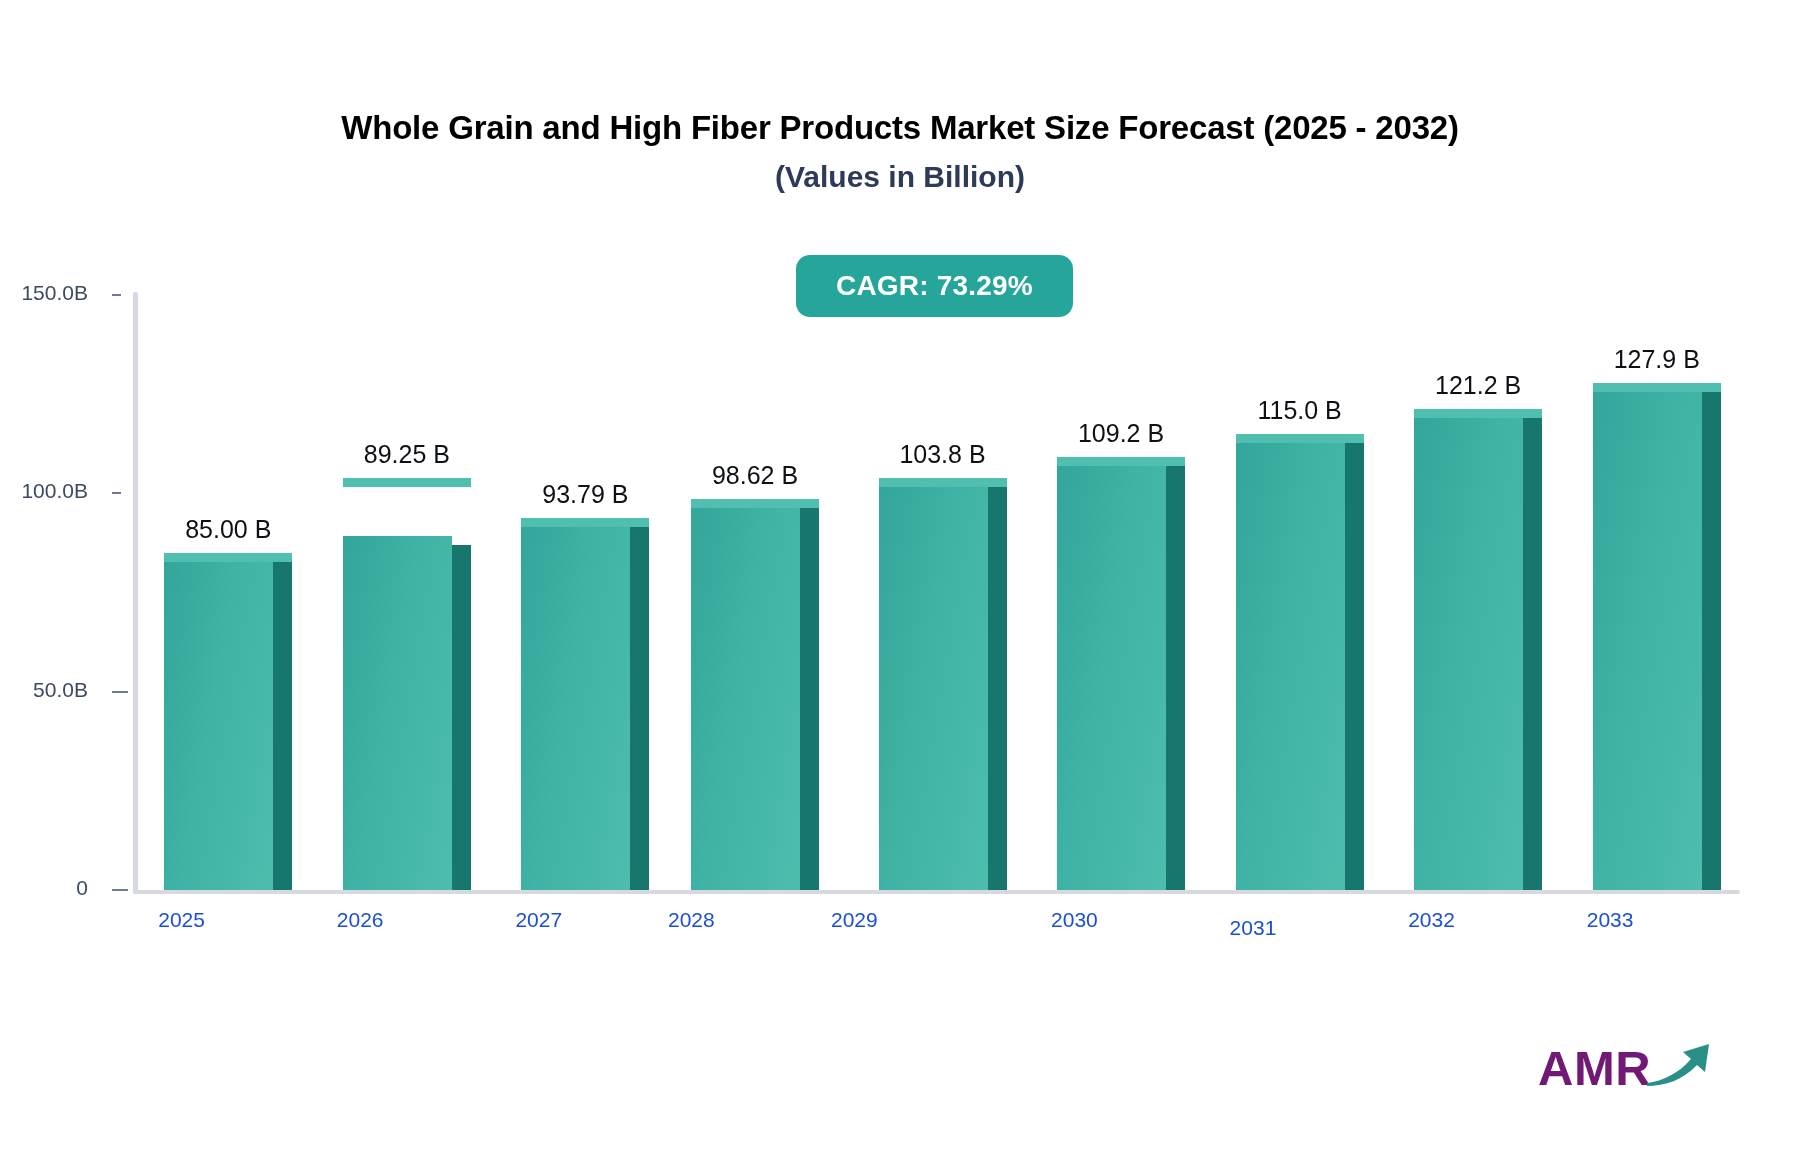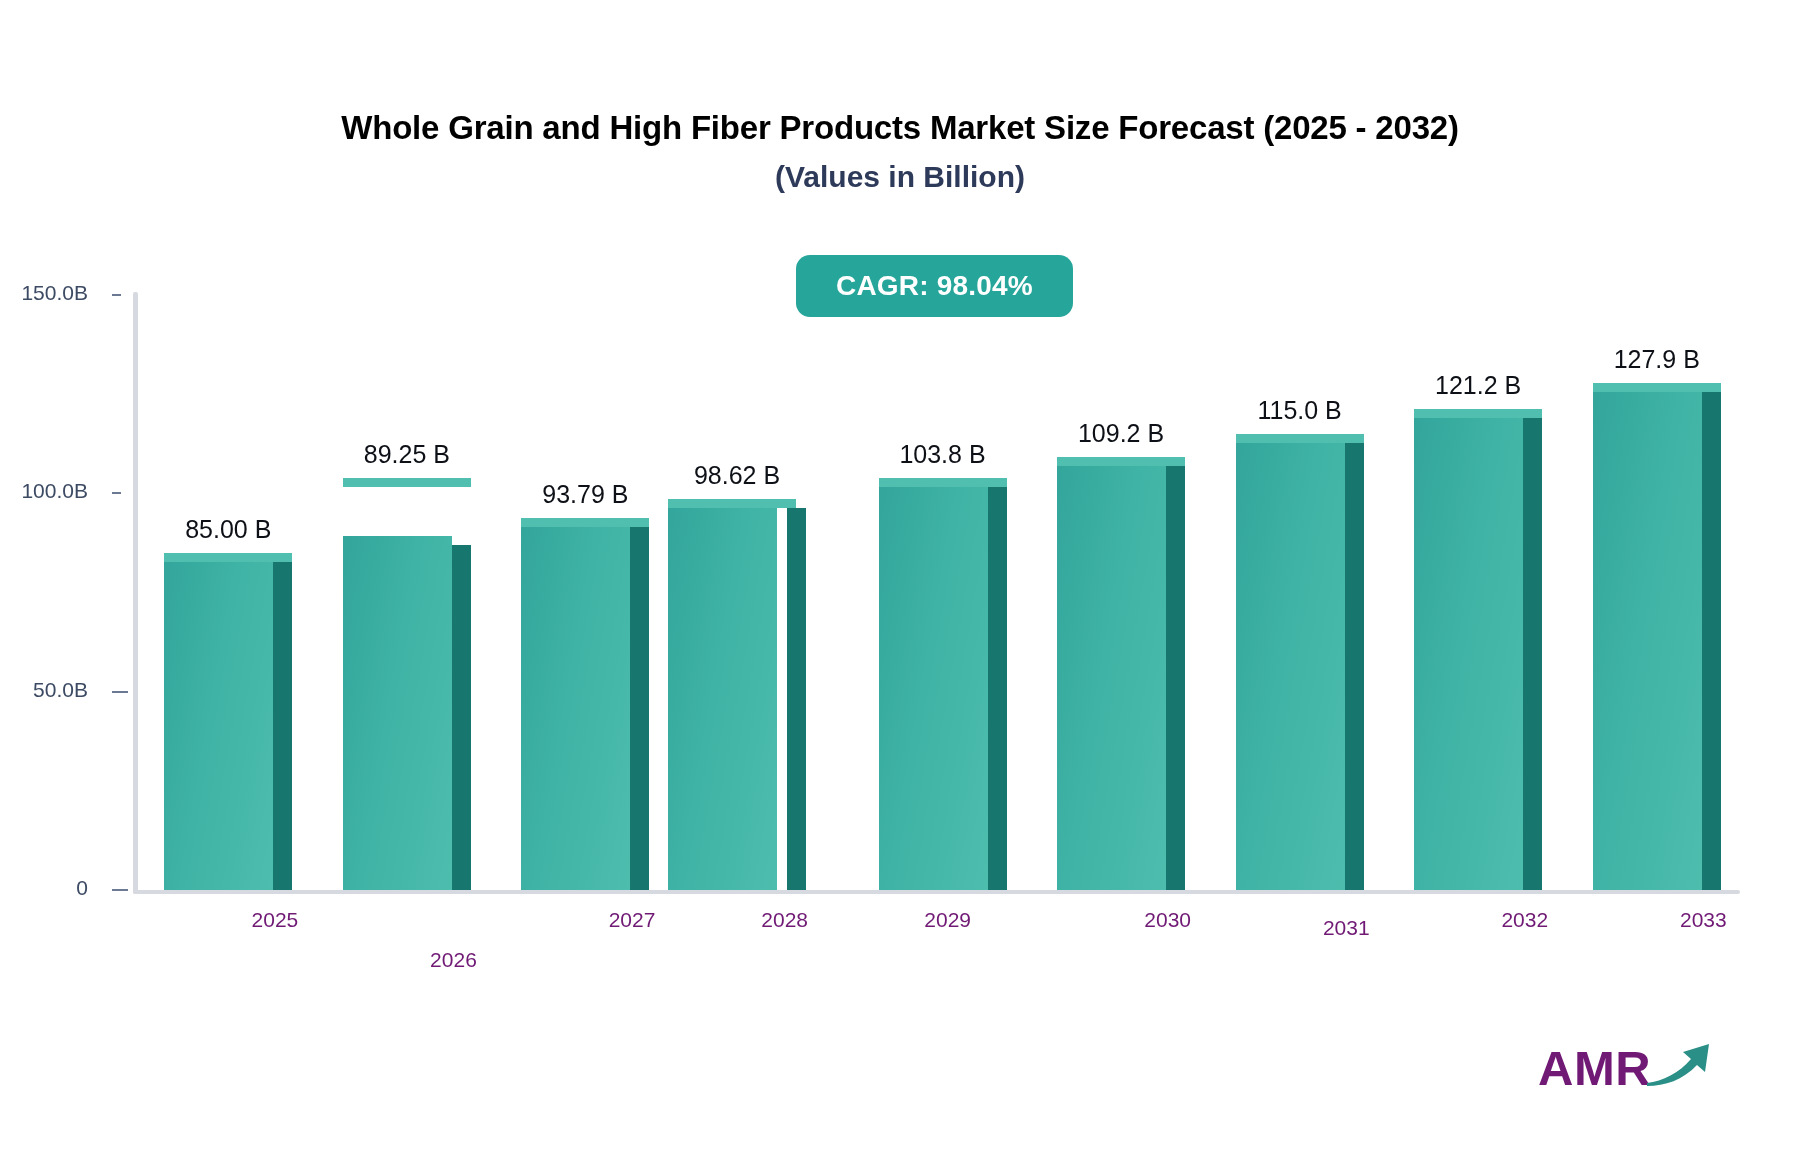--- a/index.html
+++ b/index.html
@@ -144,23 +144,23 @@
     width: calc(100% + 68px);
     text-align: center;
     font-size: 25px;
     color: #0d1016;
     white-space: nowrap;
   }
 
   .x-tick-label {
     position: absolute;
     top: 908px;
-    text-align: right;
+    text-align: left;
     font-size: 21px;
-    color: #701a75;
+    color: #1d4ed8;
     white-space: nowrap;
   }
 
   
   .amr-logo {
     position: absolute;
     left: 1538px;
     top: 1035px;
     display: flex;
     align-items: flex-end;
@@ -181,21 +181,21 @@
 <body>
 
 <div id="chart-root">
 
   <div class="title-block">
     <div class="chart-title">Whole Grain and High Fiber Products Market Size Forecast (2025 - 2032)</div>
     <div class="chart-subtitle">(Values in Billion)</div>
   </div>
 
   <div class="cagr-badge">
-    <span class="cagr-text">CAGR: 98.04%</span>
+    <span class="cagr-text">CAGR: 73.29%</span>
   </div>
 
   <div class="y-axis-line"></div>
   <div class="x-axis-line"></div>
 
   <div id="y-axis">
       <div class="y-tick-wrap" style="top: 295px;">
         <div class="y-tick-label" style="top: -14px;">150.0B</div>
         <div class="y-tick-mark" style="width: 9px;"></div>
       </div>
@@ -225,21 +225,21 @@
         <div class="bar-front" style="height: 354.025px; width: 109px;"></div>
         <div class="bar-top" style="top: 0px; width: 128px; height: 9px;"></div>
         <div class="bar-label" style="top: -38px;">89.25 B</div>
       </div>
       <div class="bar-group" style="left: 388.389px; width: 128px; height: 372.034px; bottom: 2px;">
         <div class="bar-side" style="height: 363.034px; right: 0px; width: 19px;"></div>
         <div class="bar-front" style="height: 372.034px; width: 109px;"></div>
         <div class="bar-top" style="top: 0px; width: 128px; height: 9px;"></div>
         <div class="bar-label" style="top: -38px;">93.79 B</div>
       </div>
-      <div class="bar-group" style="left: 535px; width: 138px; height: 391.193px; bottom: 2px;">
+      <div class="bar-group" style="left: 558px; width: 128px; height: 391.193px; bottom: 2px;">
         <div class="bar-side" style="height: 382.193px; right: 0px; width: 19px;"></div>
         <div class="bar-front" style="height: 391.193px; width: 109px;"></div>
         <div class="bar-top" style="top: 0px; width: 128px; height: 9px;"></div>
         <div class="bar-label" style="top: -38px;">98.62 B</div>
       </div>
       <div class="bar-group" style="left: 745.5px; width: 128px; height: 411.74px; bottom: 2px;">
         <div class="bar-side" style="height: 402.74px; right: 0px; width: 19px;"></div>
         <div class="bar-front" style="height: 411.74px; width: 109px;"></div>
         <div class="bar-top" style="top: 0px; width: 128px; height: 9px;"></div>
         <div class="bar-label" style="top: -38px;">103.8 B</div>
@@ -265,21 +265,21 @@
       <div class="bar-group" style="left: 1459.72px; width: 128px; height: 507.337px; bottom: 2px;">
         <div class="bar-side" style="height: 498.337px; right: 0px; width: 19px;"></div>
         <div class="bar-front" style="height: 507.337px; width: 109px;"></div>
         <div class="bar-top" style="top: 0px; width: 128px; height: 9px;"></div>
         <div class="bar-label" style="top: -38px;">127.9 B</div>
       </div>
     </div>
 
   <div id="x-axis">
       <div class="x-tick-label" style="left: 158.278px; width: 140px;">2025</div>
-      <div class="x-tick-label" style="left: 336.833px; width: 140px; margin-top: 40px;">2026</div>
+      <div class="x-tick-label" style="left: 336.833px; width: 140px;">2026</div>
       <div class="x-tick-label" style="left: 515.389px; width: 140px;">2027</div>
       <div class="x-tick-label" style="left: 668px; width: 140px;">2028</div>
       <div class="x-tick-label" style="left: 831px; width: 140px;">2029</div>
       <div class="x-tick-label" style="left: 1051.06px; width: 140px;">2030</div>
       <div class="x-tick-label" style="left: 1229.61px; width: 140px; margin-top: 8px;">2031</div>
       <div class="x-tick-label" style="left: 1408.17px; width: 140px;">2032</div>
       <div class="x-tick-label" style="left: 1586.72px; width: 140px;">2033</div>
     </div>
 
   <div class="amr-logo">

